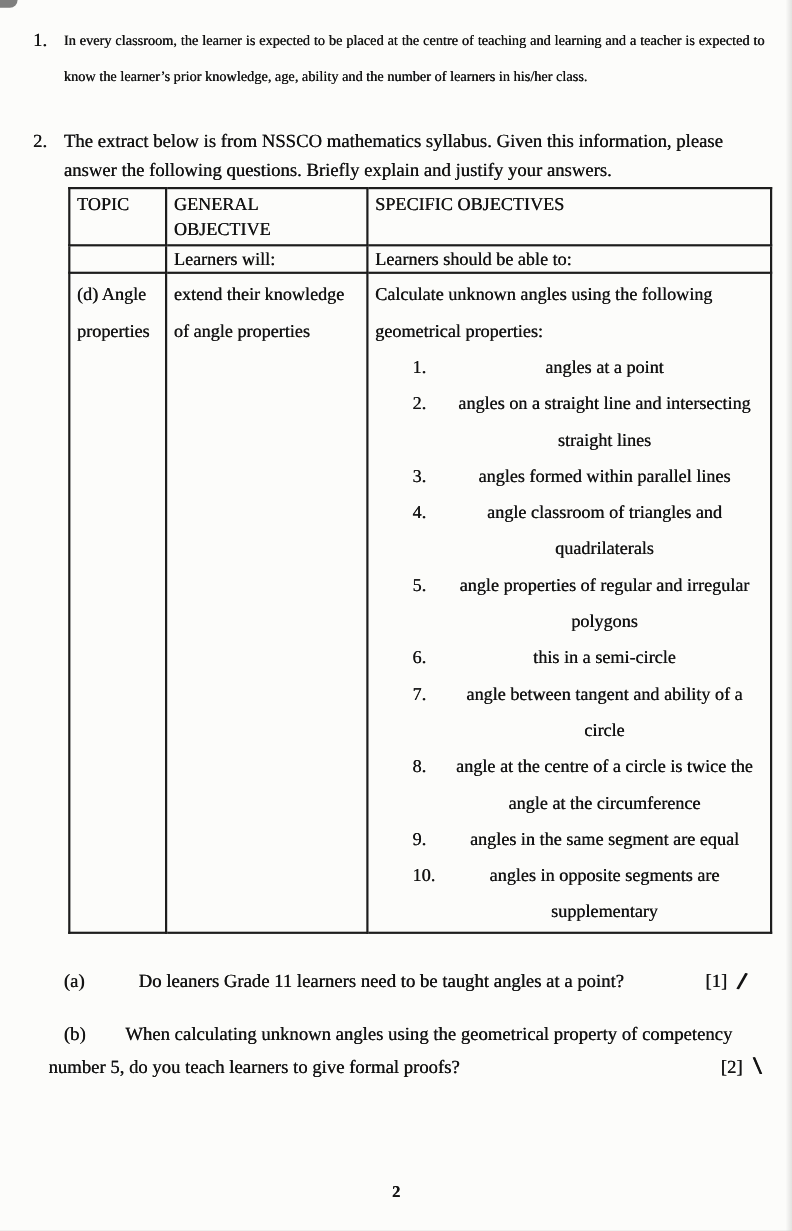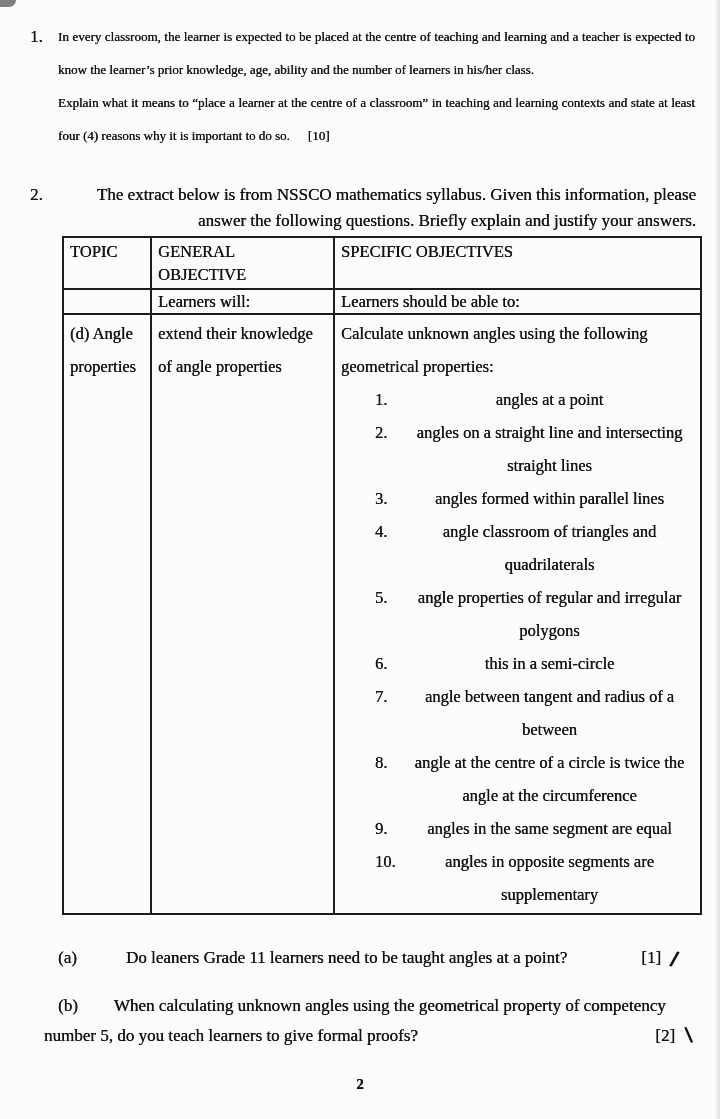--- a/index.html
+++ b/index.html
@@ -21,21 +21,21 @@
 
   
   .question{display:flex;}
   .q1{margin:20px 24px 0 30px;}
   .q2{margin:30px 24px 0 30px;}
   .q-num{flex:0 0 28px;font-size:17px;line-height:33px;}
   .q2 .q-num{line-height:26px;}
   .q1 .q-body{width:637px;font-size:13px;line-height:33px;}
   .q2 .q-body{width:640px;font-size:17px;line-height:26px;}
   .jtext{margin:0;text-align:justify;}
-  .intro{margin:0;text-align:right;}
+  .intro{margin:0;}
   .marks{margin-left:18px;white-space:nowrap;}
 
   
   .syllabus-table{
     margin:2px 0 0 62px;border-collapse:collapse;table-layout:fixed;
     width:638px;font-size:16.5px;
   }
   .c1{width:88px}.c2{width:183px}.c3{width:367px}
   .syllabus-table th,.syllabus-table td{
     border:2px solid #1d1d1d;padding:2px 6px;vertical-align:top;
@@ -75,21 +75,20 @@
 <body>
 
 <div class="page">
 
   <div class="scan-smudge"></div>
 
   <section class="question q1">
     <div class="q-num">1.</div>
     <div class="q-body">
       <p class="jtext">In every classroom, the learner is expected to be placed at the centre of teaching and learning and a teacher is expected to know the learner’s prior knowledge, age, ability and the number of learners in his/her class.</p>
-      <p class="jtext"><span>Explain what it means to “place a learner at the centre of a classroom” in teaching and learning contexts and state at least four (4) reasons why it is important to do so.</span><span class="marks">[10]</span></p>
     </div>
   </section>
 
   <section class="question q2">
     <div class="q-num">2.</div>
     <div class="q-body">
       <p class="intro">The extract below is from NSSCO mathematics syllabus. Given this information, please answer the following questions. Briefly explain and justify your answers.</p>
     </div>
   </section>
 
@@ -115,21 +114,21 @@
       <td class="go-cell">extend their knowledge of angle properties</td>
       <td class="so-cell">
         <p class="so-intro">Calculate unknown angles using the following geometrical properties:</p>
         <ol class="objectives">
           <li>angles at a point</li>
           <li>angles on a straight line and intersecting straight lines</li>
           <li>angles formed within parallel lines</li>
           <li>angle classroom of triangles and quadrilaterals</li>
           <li>angle properties of regular and irregular polygons</li>
           <li>this in a semi-circle</li>
-          <li>angle between tangent and radius of a between</li>
+          <li>angle between tangent and ability of a circle</li>
           <li>angle at the centre of a circle is twice the angle at the circumference</li>
           <li>angles in the same segment are equal</li>
           <li>angles in opposite segments are supplementary</li>
         </ol>
       </td>
     </tr>
   </tbody>
     </table>
 
   <div class="subq-a">

